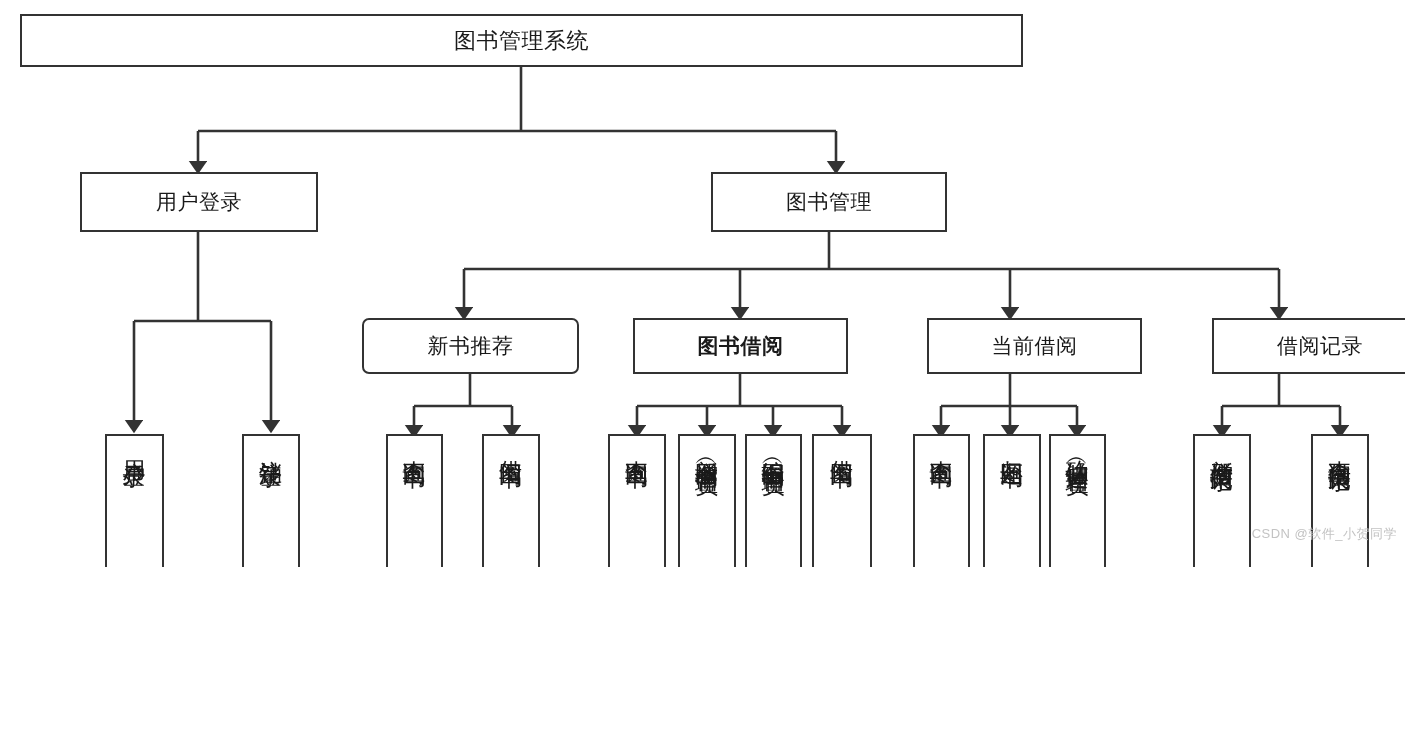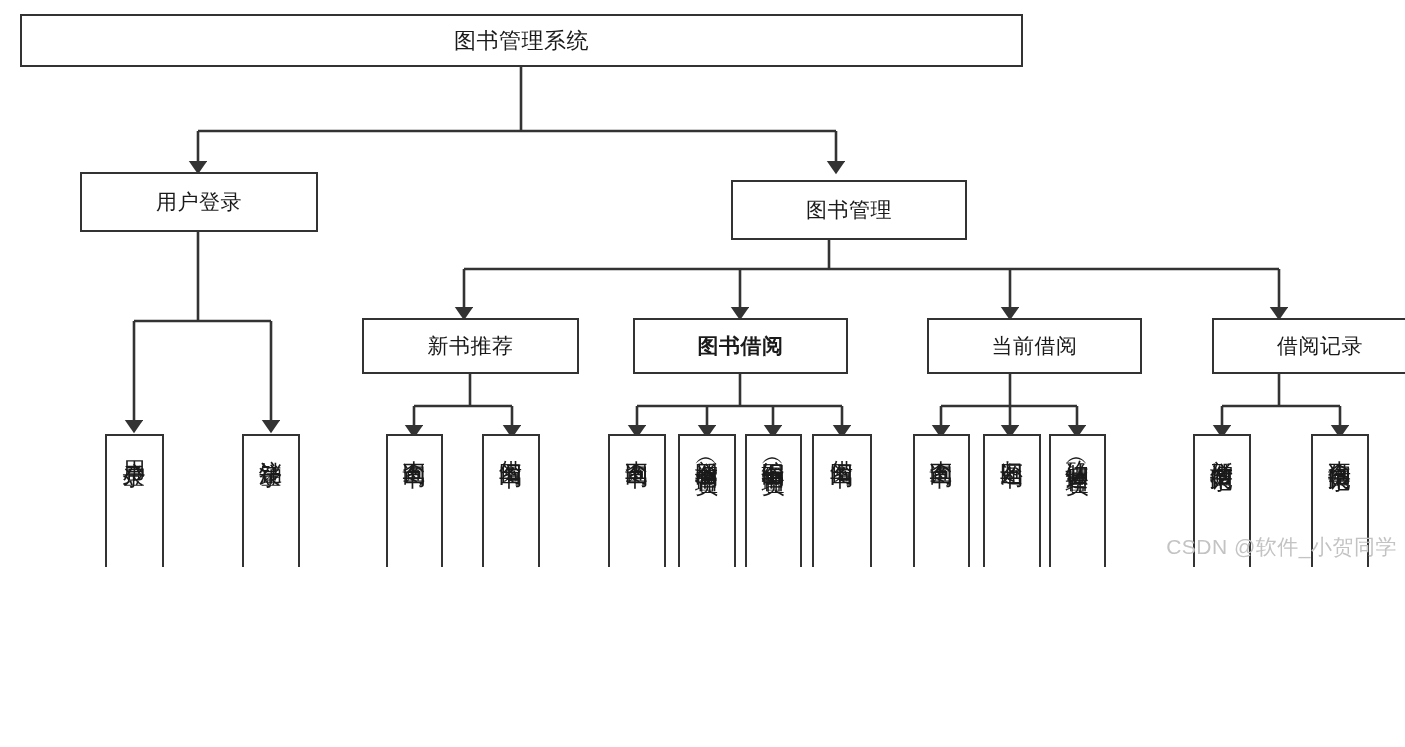--- a/index.html
+++ b/index.html
@@ -60,22 +60,22 @@
     writing-mode: vertical-rl;
     text-orientation: upright;
     font-size: 23px;
     line-height: 1.05;
     letter-spacing: 2px;
     white-space: nowrap;
   }
   .watermark {
     position: absolute;
     right: 8px;
-    bottom: 6px;
-    font-size: 21px;
+    bottom: 24px;
+    font-size: 13px;
     color: #c3c3c3;
     letter-spacing: 0.5px;
     white-space: nowrap;
     user-select: none;
   }
 </style>
 </head>
 <body>
 
 <div id="diagram-root">
@@ -132,25 +132,25 @@
   </svg>
 
   <div class="node horiz root" style="left:20px; top:14px; width:1003px; height:53px;">
     <span class="node-label">图书管理系统</span>
   </div>
 
   <div class="node horiz" style="left:80px; top:172px; width:238px; height:60px;">
     <span class="node-label">用户登录</span>
   </div>
 
-  <div class="node horiz" style="left:711px; top:180px; width:236px; height:60px;margin-left:20px;">
+  <div class="node horiz" style="left:711px; top:172px; width:236px; height:60px;">
     <span class="node-label">图书管理</span>
   </div>
 
-  <div class="node horiz" style="left:362px; top:318px; width:217px; height:56px;">
+  <div class="node horiz" style="left:362px; top:318px; width:217px; height:56px;border-radius:7px;">
     <span class="node-label">新书推荐</span>
   </div>
 
   <div class="node horiz" style="left:633px; top:318px; width:215px; height:56px;font-weight:bold;">
     <span class="node-label">图书借阅</span>
   </div>
 
   <div class="node horiz" style="left:927px; top:318px; width:215px; height:56px;">
     <span class="node-label">当前借阅</span>
   </div>

